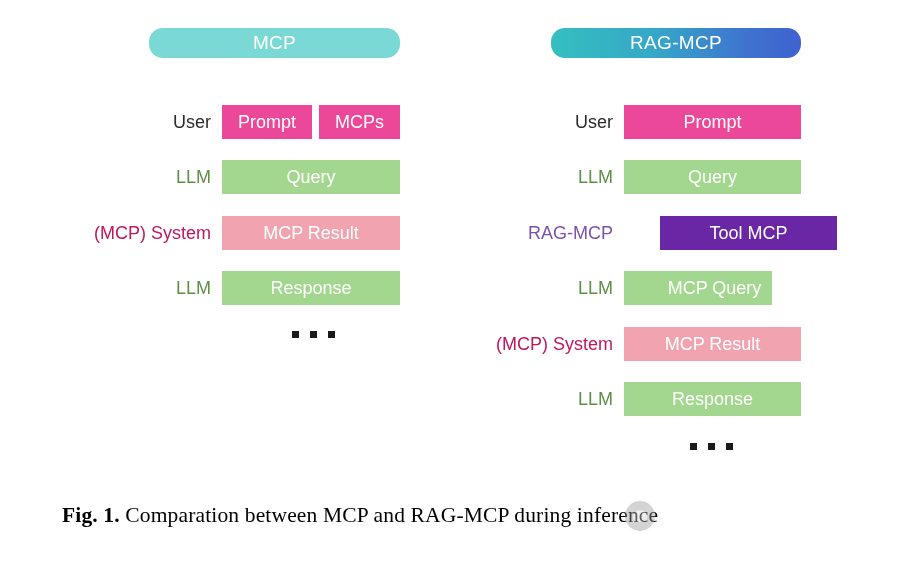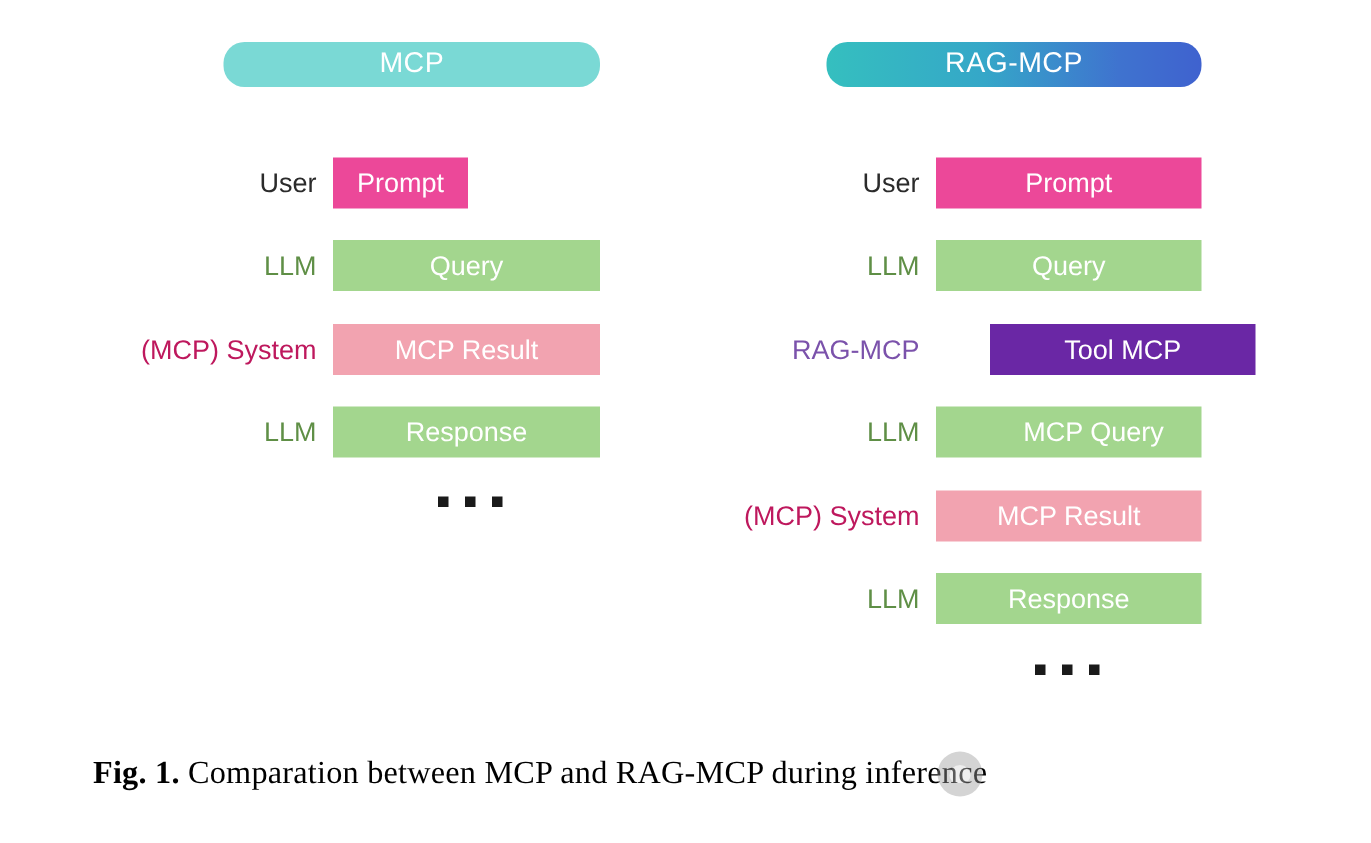--- a/index.html
+++ b/index.html
@@ -172,20 +172,21 @@
 
   <div class="col-header" id="header-mcp">MCP</div>
 
   <div class="col-left">
 
     <div class="flow-row" style="top:105px; left:0;">
       <div class="row-label lbl-user">User</div>
       <div class="bar-group">
         <div class="bar bar-gray" style="width:90px;">Prompt</div>
         <div class="bar-gap"></div>
+        <div class="bar bar-gray" style="width:81px;">MCPs</div>
       </div>
     </div>
 
     <div class="flow-row" style="top:160px; left:0;">
       <div class="row-label lbl-llm">LLM</div>
       <div class="bar-group">
         <div class="bar bar-green" style="width:178px;">Query</div>
       </div>
     </div>
 
@@ -232,21 +233,21 @@
     <div class="flow-row" style="top:216px; left:0;">
       <div class="row-label lbl-rag">RAG-MCP</div>
       <div class="bar-group">
         <div class="bar bar-purple" style="width:177px;margin-left:36px;">Tool MCP</div>
       </div>
     </div>
 
     <div class="flow-row" style="top:271px; left:0;">
       <div class="row-label lbl-llm">LLM</div>
       <div class="bar-group">
-        <div class="bar bar-green" style="width:177px;padding-left:33px;">MCP Query</div>
+        <div class="bar bar-green" style="width:148px;padding-left:33px;">MCP Query</div>
       </div>
     </div>
 
     <div class="flow-row" style="top:327px; left:0;">
       <div class="row-label lbl-system">(MCP) System</div>
       <div class="bar-group">
         <div class="bar bar-pink" style="width:177px;">MCP Result</div>
       </div>
     </div>
 

